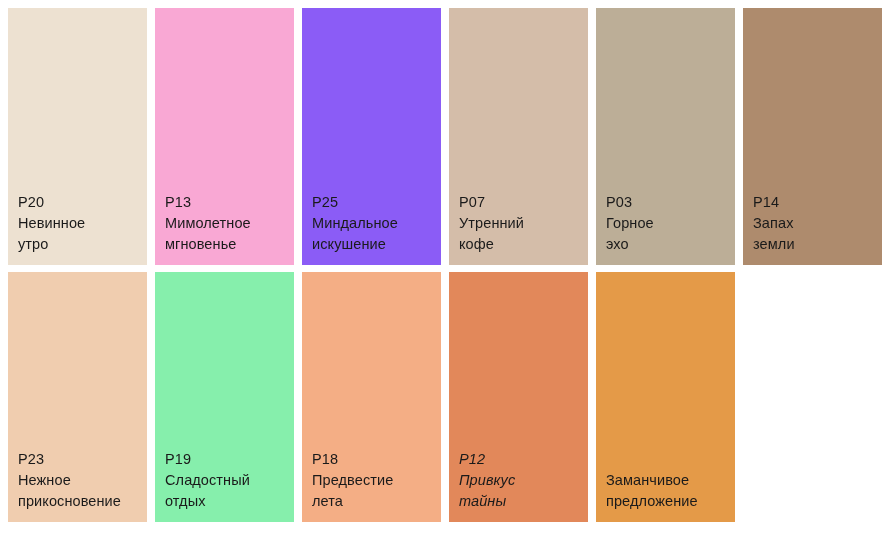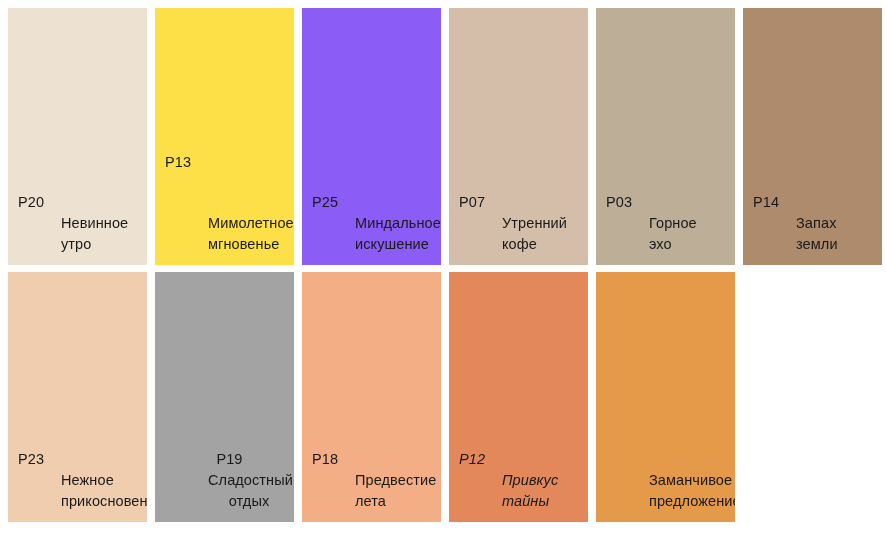--- a/index.html
+++ b/index.html
@@ -50,37 +50,36 @@
     letter-spacing: 0.1px;
     white-space: nowrap;
   }
   .swatch-name {
     font-size: 14.5px;
     line-height: 21px;
     color: #1a1a1a;
     letter-spacing: 0.1px;
     white-space: pre-line;
     padding-right: 4px;
-    margin-left: 43px;
   }
 </style>
 </head>
 <body style="background-color: rgb(255, 255, 255);">
 
 <div id="palette-board">
 
   <div class="swatch-row" id="row-top">
 
     <div class="swatch" style="background-color: rgb(237, 225, 209);">
       <span class="swatch-code">P20</span>
       <span class="swatch-name">Невинное
 утро</span>
     </div>
 
-    <div class="swatch" style="background-color: #fde047; gap: 40px;">
+    <div class="swatch" style="background-color: #f9a8d4;">
       <span class="swatch-code">P13</span>
       <span class="swatch-name">Мимолетное
 мгновенье</span>
     </div>
 
     <div class="swatch" style="background-color: #8b5cf6;">
       <span class="swatch-code">P25</span>
       <span class="swatch-name">Миндальное
 искушение</span>
     </div>
@@ -106,21 +105,21 @@
   </div>
 
   <div class="swatch-row" id="row-bottom">
 
     <div class="swatch" style="background-color: rgb(240, 205, 175);">
       <span class="swatch-code">P23</span>
       <span class="swatch-name">Нежное
 прикосновение</span>
     </div>
 
-    <div class="swatch" style="background-color: #a3a3a3; text-align: center;">
+    <div class="swatch" style="background-color: #86efac;">
       <span class="swatch-code">P19</span>
       <span class="swatch-name">Сладостный
 отдых</span>
     </div>
 
     <div class="swatch" style="background-color: rgb(244, 174, 133);">
       <span class="swatch-code">P18</span>
       <span class="swatch-name">Предвестие
 лета</span>
     </div>

